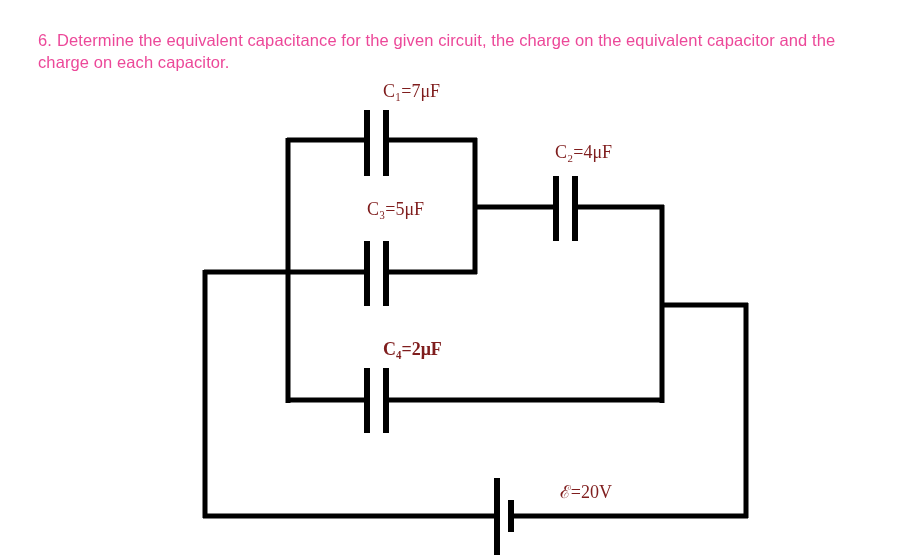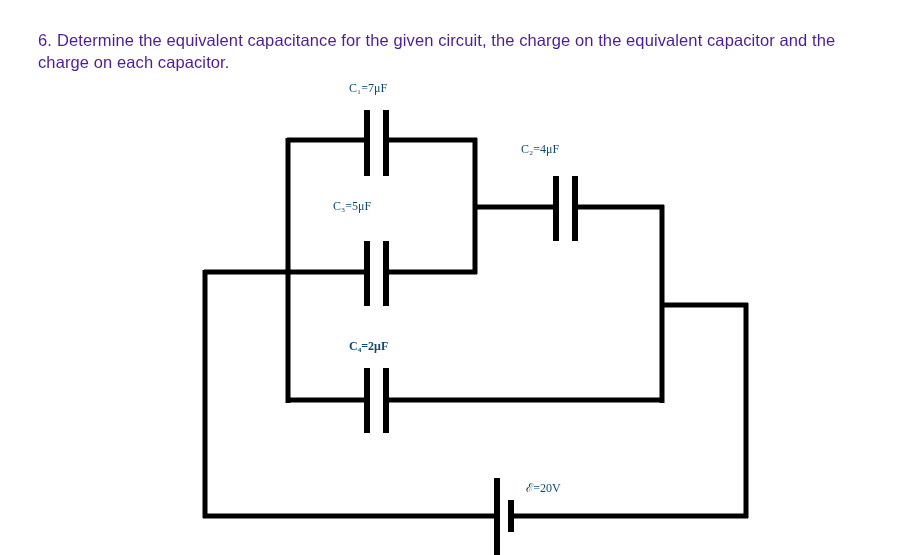--- a/index.html
+++ b/index.html
@@ -18,39 +18,40 @@
     overflow: hidden;
   }
   .question-text {
     position: absolute;
     left: 38px;
     top: 30px;
     width: 830px;
     font-family: "Liberation Sans", sans-serif;
     font-size: 16.5px;
     line-height: 1.33;
-    color: #4c1d95;
+    color: #ec4899;
     letter-spacing: 0.1px;
   }
   .q-num {
     margin-right: 5px;
   }
   #circuit-svg {
     position: absolute;
     left: 0;
     top: 0;
     width: 903px;
     height: 555px;
   }
   .cap-label {
     position: absolute;
     font-family: "Liberation Serif", serif;
-    font-size: 12px;
-    color: #0c4a6e;
+    font-size: 18px;
+    color: #7f1d1d;
     white-space: nowrap;
+    margin-left: 34px;
   }
   #label-c1 { left: 349px; top: 81px; }
   #label-c2 { left: 521px; top: 142px; }
   #label-c3 { left: 333px; top: 199px; }
   #label-c4 { left: 349px; top: 339px; font-weight: bold; }
   #label-emf { left: 526px; top: 479px; }
   .emf-sym {
     font-family: "Liberation Serif", serif;
   }
 </style>

